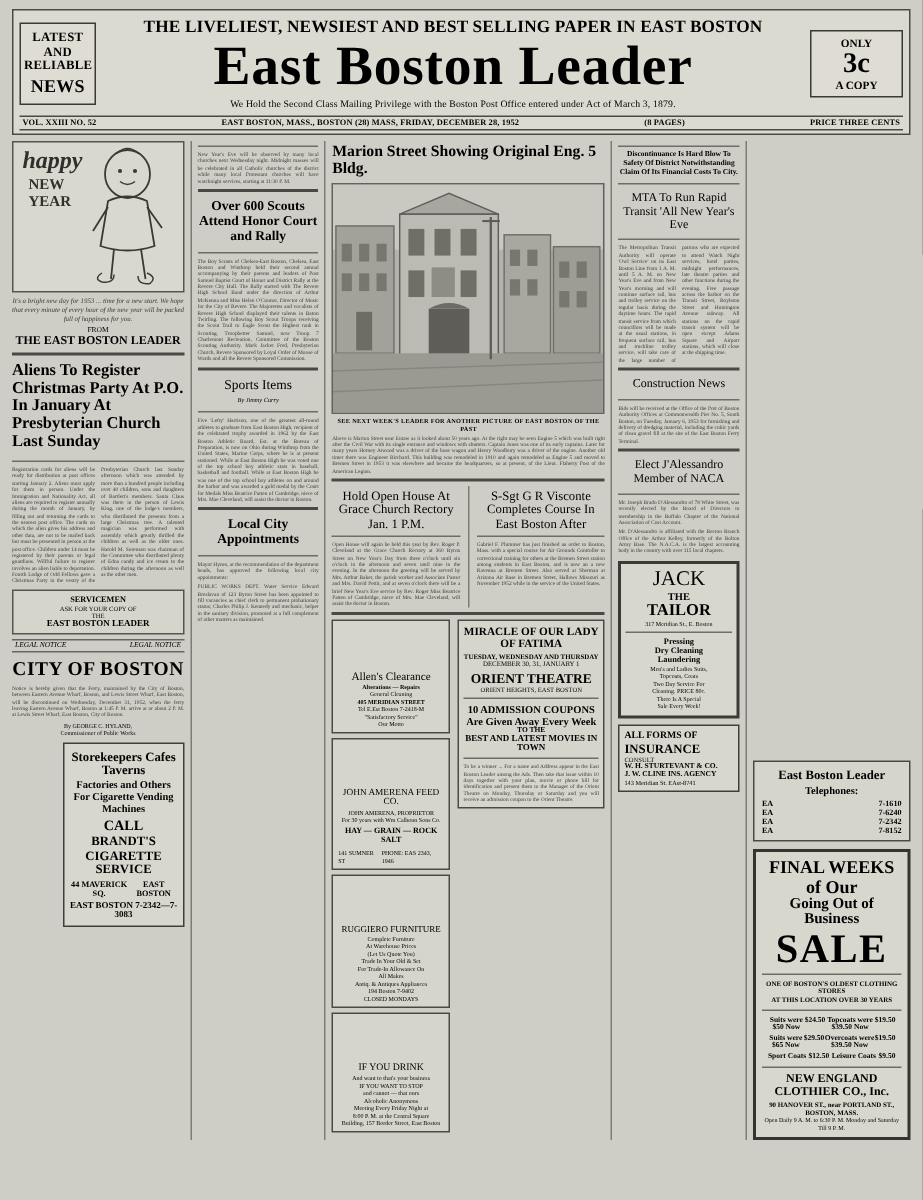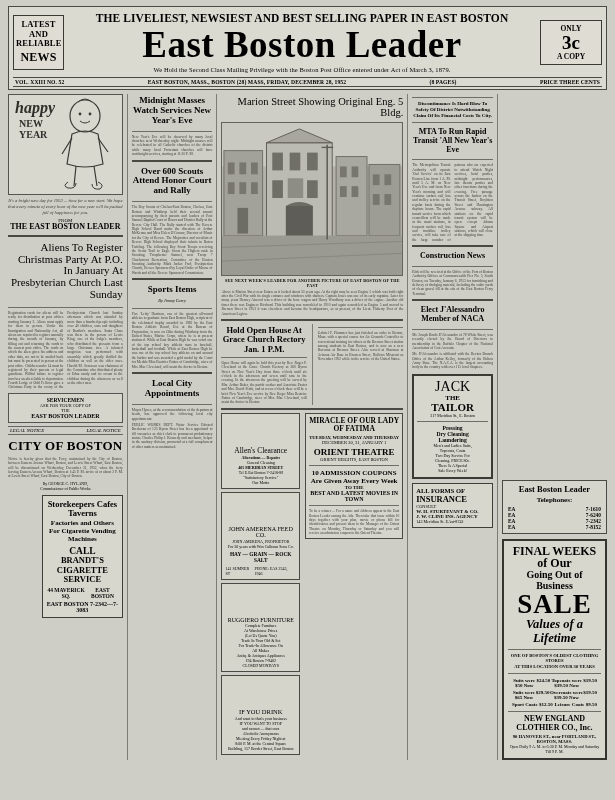--- a/index.html
+++ b/index.html
@@ -99,29 +99,29 @@
   }
   .col { display: flex; flex-direction: column; }
   .c1 { width: 118px; }
   .c2 { width: 88px; }
   .c3 { width: 192px; }
   .c4 { width: 88px; }
   .c5 { width: 113px; }
   .vrule { border-left: 1px solid #7d7c74; }
 
   h2.hl {
-    font-size: 11px; font-weight: normal; line-height: 1.08;
-    margin: 2px 0 3px; text-align: right;
+    font-size: 11px; font-weight: bold; line-height: 1.08;
+    margin: 2px 0 3px; text-align: left;
   }
   h3.hl {
     font-size: 9px; font-weight: bold; line-height: 1.1;
     margin: 2px 0 2px; text-align: center;
   }
   h4.hl {
-    font-size: 7.5px; font-weight: bold; line-height: 1.1;
+    font-size: 7.5px; font-weight: normal; line-height: 1.1;
     margin: 2px 0 2px; text-align: center;
   }
   .body-txt {
     font-size: 3.6px;
     line-height: 1.22;
     text-align: justify;
     color: #3a3a35;
     column-gap: 4px;
     hyphens: auto;
   }
@@ -278,21 +278,20 @@
         <div class="cig-brand">BRANDT'S CIGARETTE SERVICE</div>
         <div style="display:flex;justify-content:space-between;font-size:5.5px;font-weight:bold;margin-top:3px;">
           <span>44 MAVERICK SQ.</span>
           <span>EAST BOSTON</span>
         </div>
         <div style="font-size:6px;font-weight:bold;margin-top:2px;">EAST BOSTON 7-2342—7-3083</div>
       </div>
     </div>
 
     <div class="col c2 vrule" style="padding-left:4px;">
-      <h3 class="hl">Midnight Masses Watch Services New Year's Eve</h3>
       <div class="rule"></div>
       <div class="body-txt">New Year's Eve will be observed by many local churches next Wednesday night. Midnight masses will be celebrated in all Catholic churches of the district while many local Protestant churches will have watchnight services, starting at 11:30 P. M.</div>
       <div class="rule thick"></div>
       <h3 class="hl">Over 600 Scouts Attend Honor Court and Rally</h3>
       <div class="rule"></div>
       <div class="body-txt">The Boy Scouts of Chelsea-East Boston, Chelsea, East Boston and Winthrop held their second annual accompanying by their parents and leaders of Post Samuel Baptist Court of Honor and District Rally at the Revere City Hall. The Rally started with The Revere High School Band under the direction of Arthur McKenna and Miss Helen O'Connor, Director of Music for the City of Revere. The Majorettes and vocalists of Revere High School displayed their talents in Baton Twirling. The following Boy Scout Troops receiving the Scout Trail to Eagle Scout the Highest rank in Scouting. Troopbetter Samuel, now Troop 7 Charlemont Recreation, Committee of the Boston Scouting Authority. Mark Jacket Fred, Presbyterian Church, Revere Sponsored by Loyal Order of Moose of Wards and all the Revere Sponsored Commission.</div>
       <div class="rule thick"></div>
       <h4 class="hl" style="font-size:9px;">Sports Items</h4>
       <div class="byline">By Jimmy Curry</div>
       <div class="rule"></div>
@@ -354,20 +353,21 @@
       <div class="body-txt" style="margin-top:2px;">Above is Marion Street near Eutaw as it looked about 50 years ago. At the right may be seen Engine 5 which was built right after the Civil War with its single entrance and windows with shutters. Captain Jones was one of its early captains. Later for many years Horney Atwood was a driver of the hose wagon and Henry Woodbury was a driver of the engine. Another old timer there was Engineer Birchard. This building was remodeled in 1910 and again remodeled as Engine 5 and moved to Bremen Street in 1953 it was elsewhere and became the headquarters, so at present, of the Lieut. Flaherty Post of the American Legion.</div>
       <div class="rule thick"></div>
       <div style="display:flex;gap:5px;">
         <div style="flex:1;">
           <h4 class="hl" style="font-size:8.5px;">Hold Open House At Grace Church Rectory Jan. 1 P.M.</h4>
           <div class="rule"></div>
           <div class="body-txt">Open House will again be held this year by Rev. Roger P. Cleveland at the Grace Church Rectory at 360 Byron Street on New Year's Day from three o'clock until six o'clock in the afternoon and seven until nine in the evening. In the afternoon the greeting will be served by Mrs. Arthur Baker, the parish worker and Associate Pastor and Mrs. David Pettit, and at seven o'clock there will be a brief New Year's Eve service by Rev. Roger Miss Beatrice Patten of Cambridge, niece of Mrs. Mae Cleveland, will assist the doctor in Boston.</div>
         </div>
         <div style="border-left:1px solid #7d7c74;"></div>
         <div style="flex:1;">
+          <h4 class="hl" style="font-size:8.5px;">S-Sgt G R Visconte Completes Course In East Boston After</h4>
           <div class="rule"></div>
           <div class="body-txt">Gabriel F. Plummer has just finished an order to Boston, Mass. with a special course for Air Grounds Controller to correctional training for others at the Bremen Street station among students in East Boston, and is now an a new Ravenna at Bremen Street. Also served at Sherman at Arizona Air Base in Bremen Street, Hallows Missouri as November 1952 while in the service of the United States.</div>
         </div>
       </div>
       <div class="rule thick"></div>
       <div style="display:flex;gap:5px;">
         <div style="flex:1;">
           <div class="box">
             <div class="ad-t" style="font-size:7.5px;">Allen's Clearance</div>
             <div class="tiny" style="font-weight:bold;">Alterations — Repairs</div>
@@ -490,21 +490,20 @@
           </div>
         <div class="phone-row">
             <span>EA</span>
             <span>7-8152</span>
           </div>
       </div>
       <div class="sale-box" style="margin-top:5px;">
         <div class="sale-l1">FINAL WEEKS of Our</div>
         <div class="sale-l2">Going Out of Business</div>
         <div class="sale-big">SALE</div>
-        <div class="sale-l3">Values of a Lifetime</div>
         <div class="rule"></div>
         <div class="sale-sm">ONE OF BOSTON'S OLDEST CLOTHING STORES</div>
         <div class="sale-sm">AT THIS LOCATION OVER 30 YEARS</div>
         <div class="rule"></div>
         <div class="price-line">
           <span>Suits were $50 Now</span>
           <span>$24.50</span>
           <span>Topcoats were $39.50 Now</span>
           <span>$19.50</span>
         </div>

